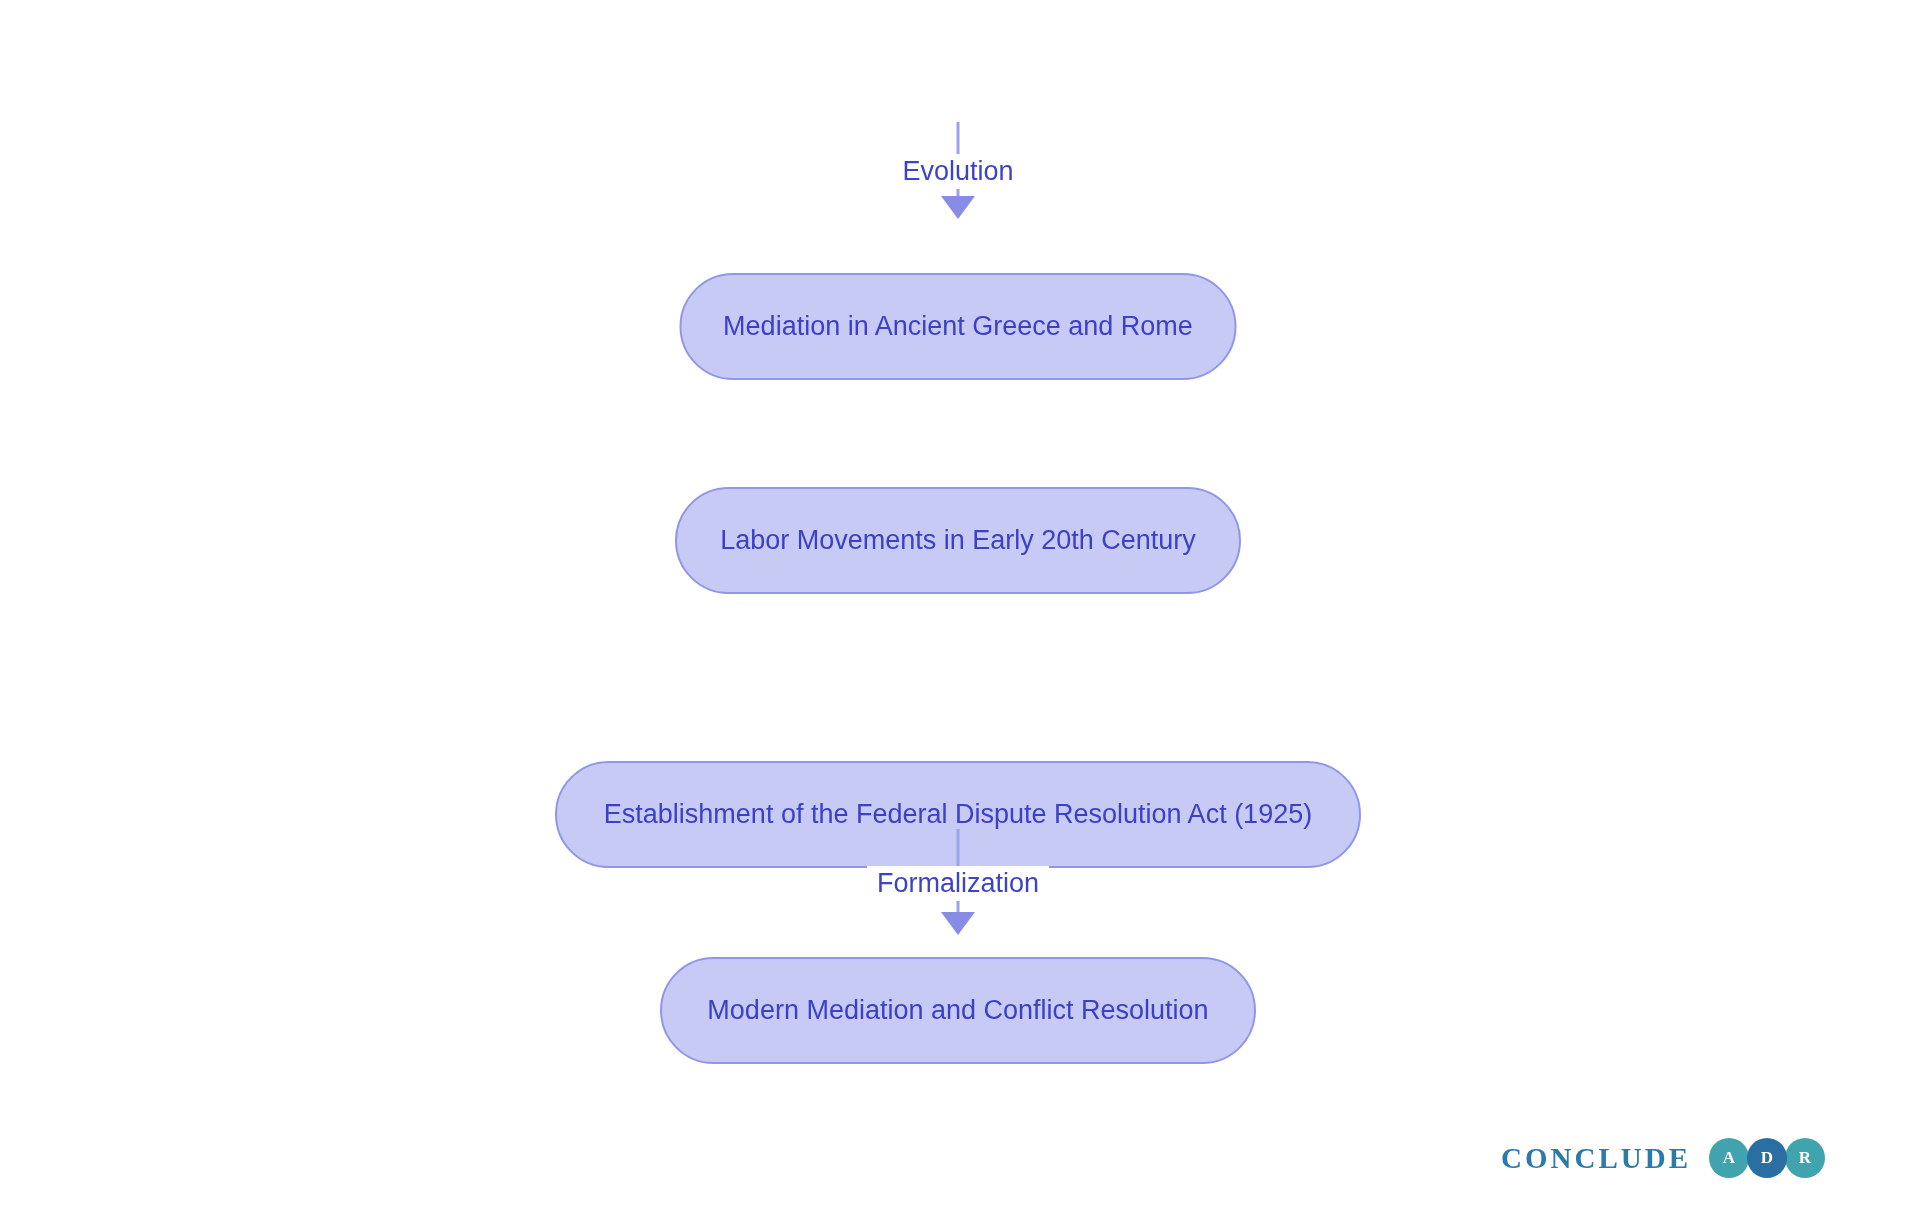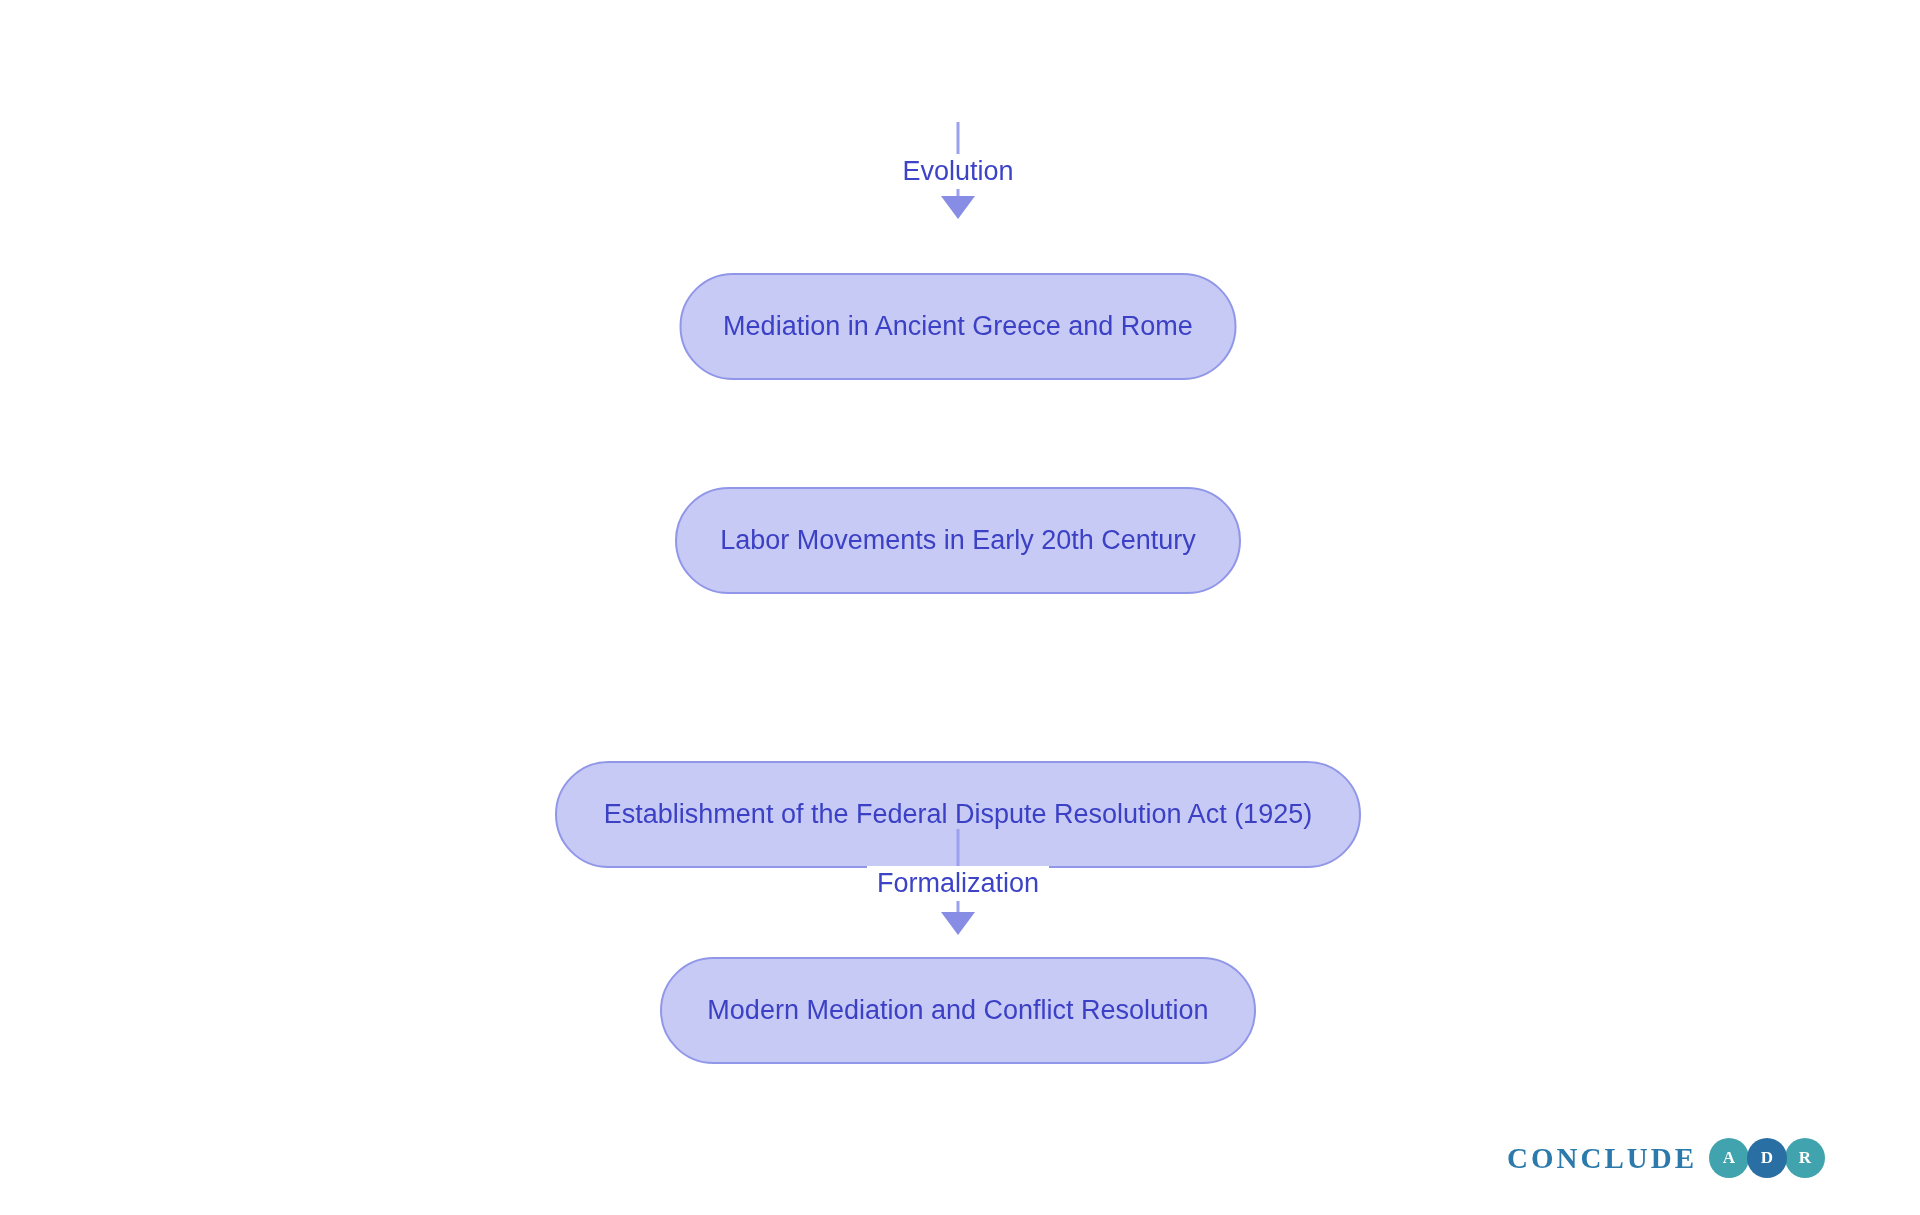--- a/index.html
+++ b/index.html
@@ -85,20 +85,21 @@
   }
 
   
   .brand {
     position: absolute;
     top: 1138px;
     right: 95px;
     height: 40px;
     display: flex;
     align-items: center;
+    gap: 6px;
   }
   .brand-wordmark {
     font-family: "Liberation Serif", serif;
     font-weight: bold;
     font-size: 29px;
     letter-spacing: 3px;
     color: #2b7aab;
     margin-right: 12px;
   }
   .badges {

